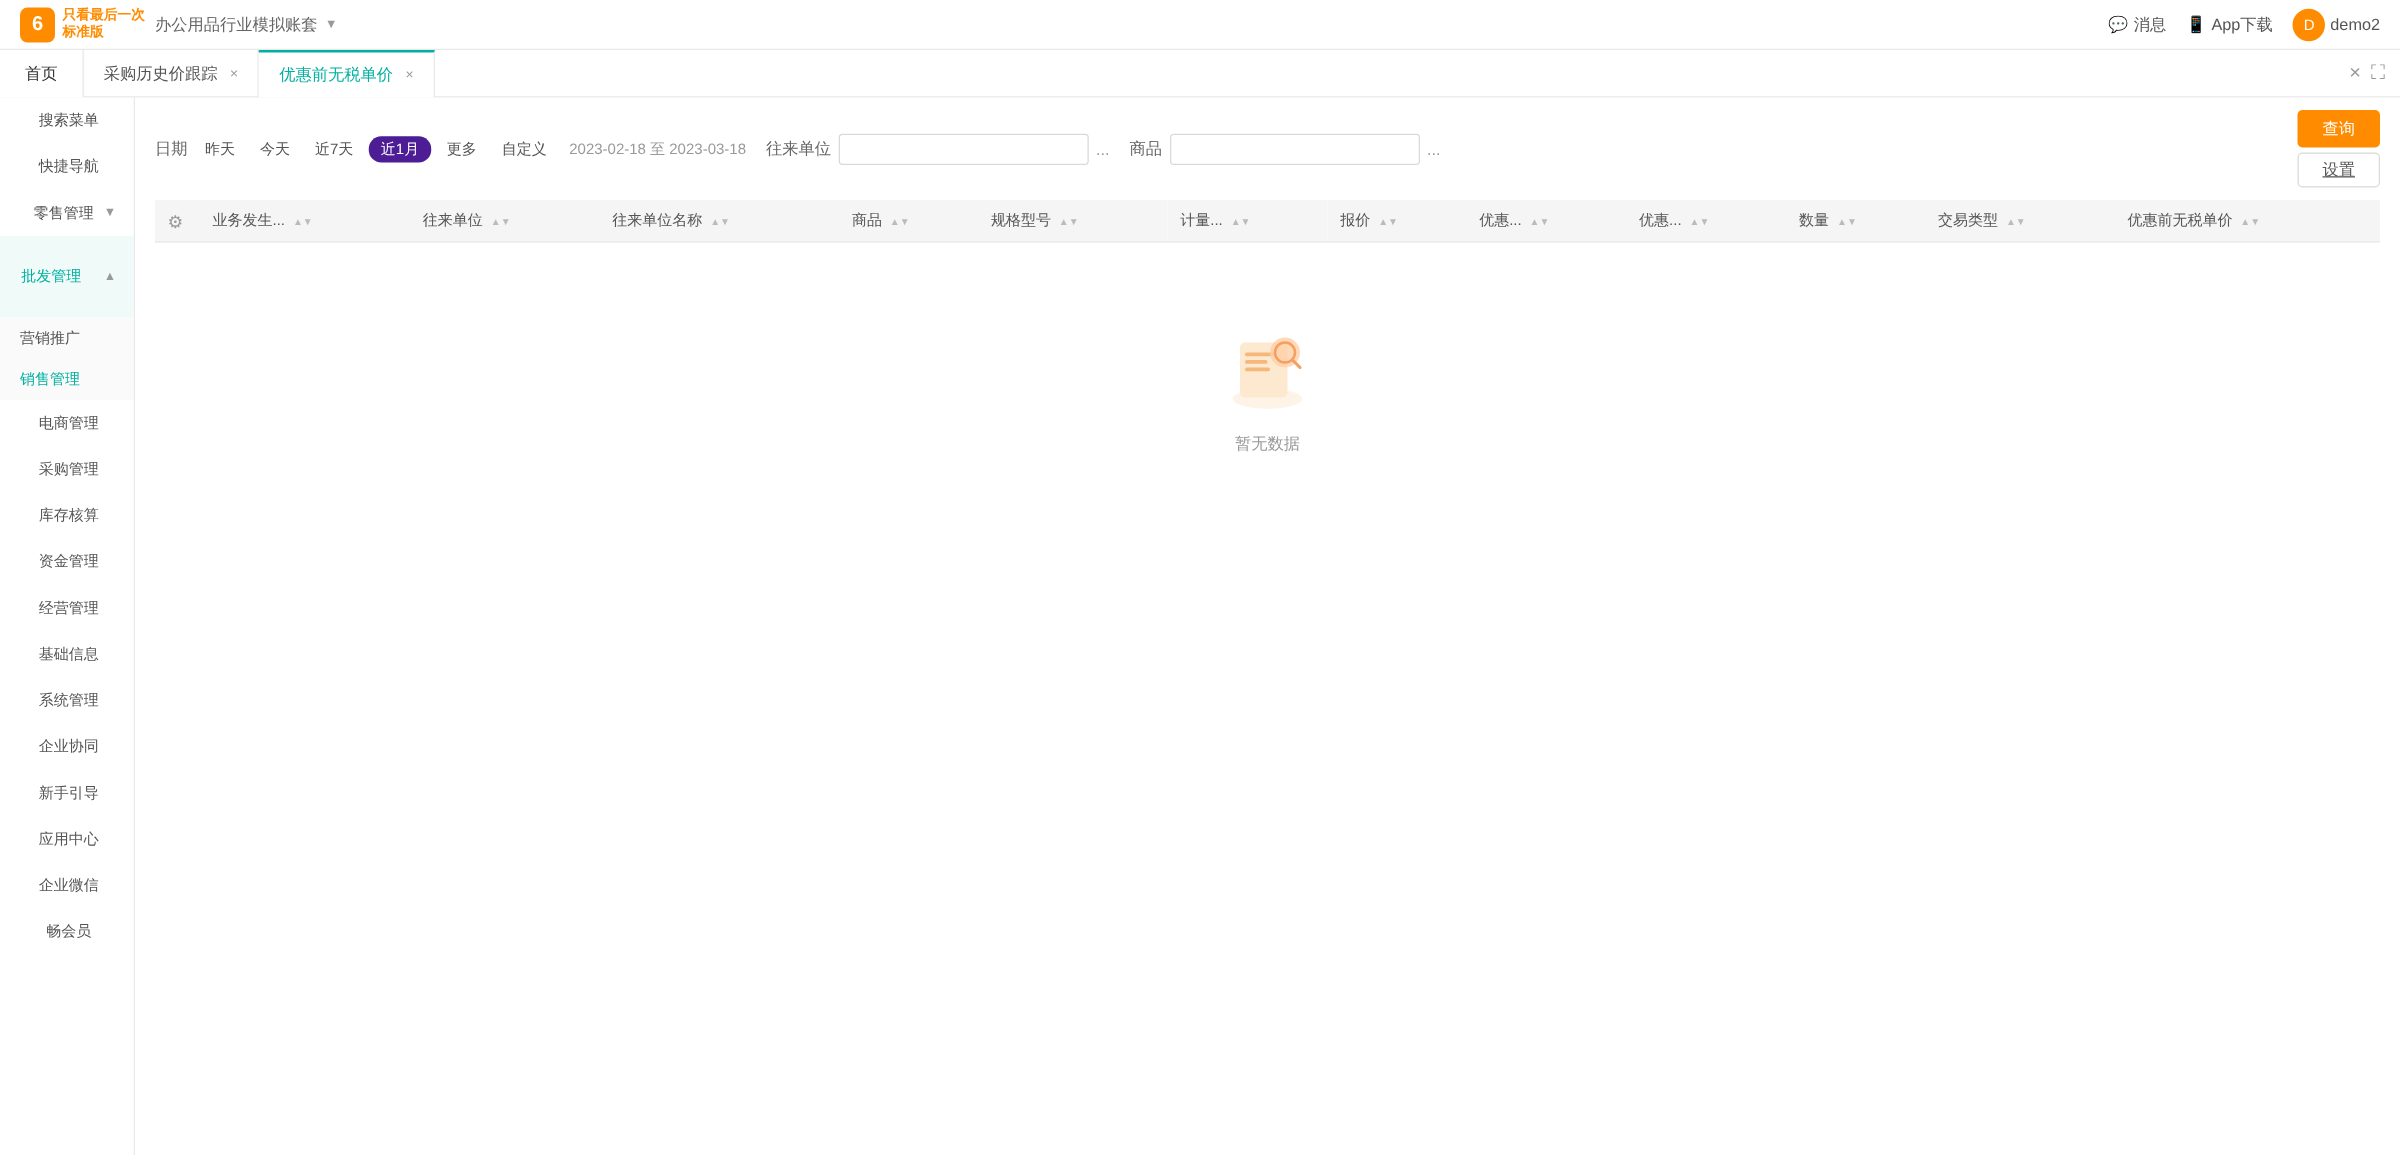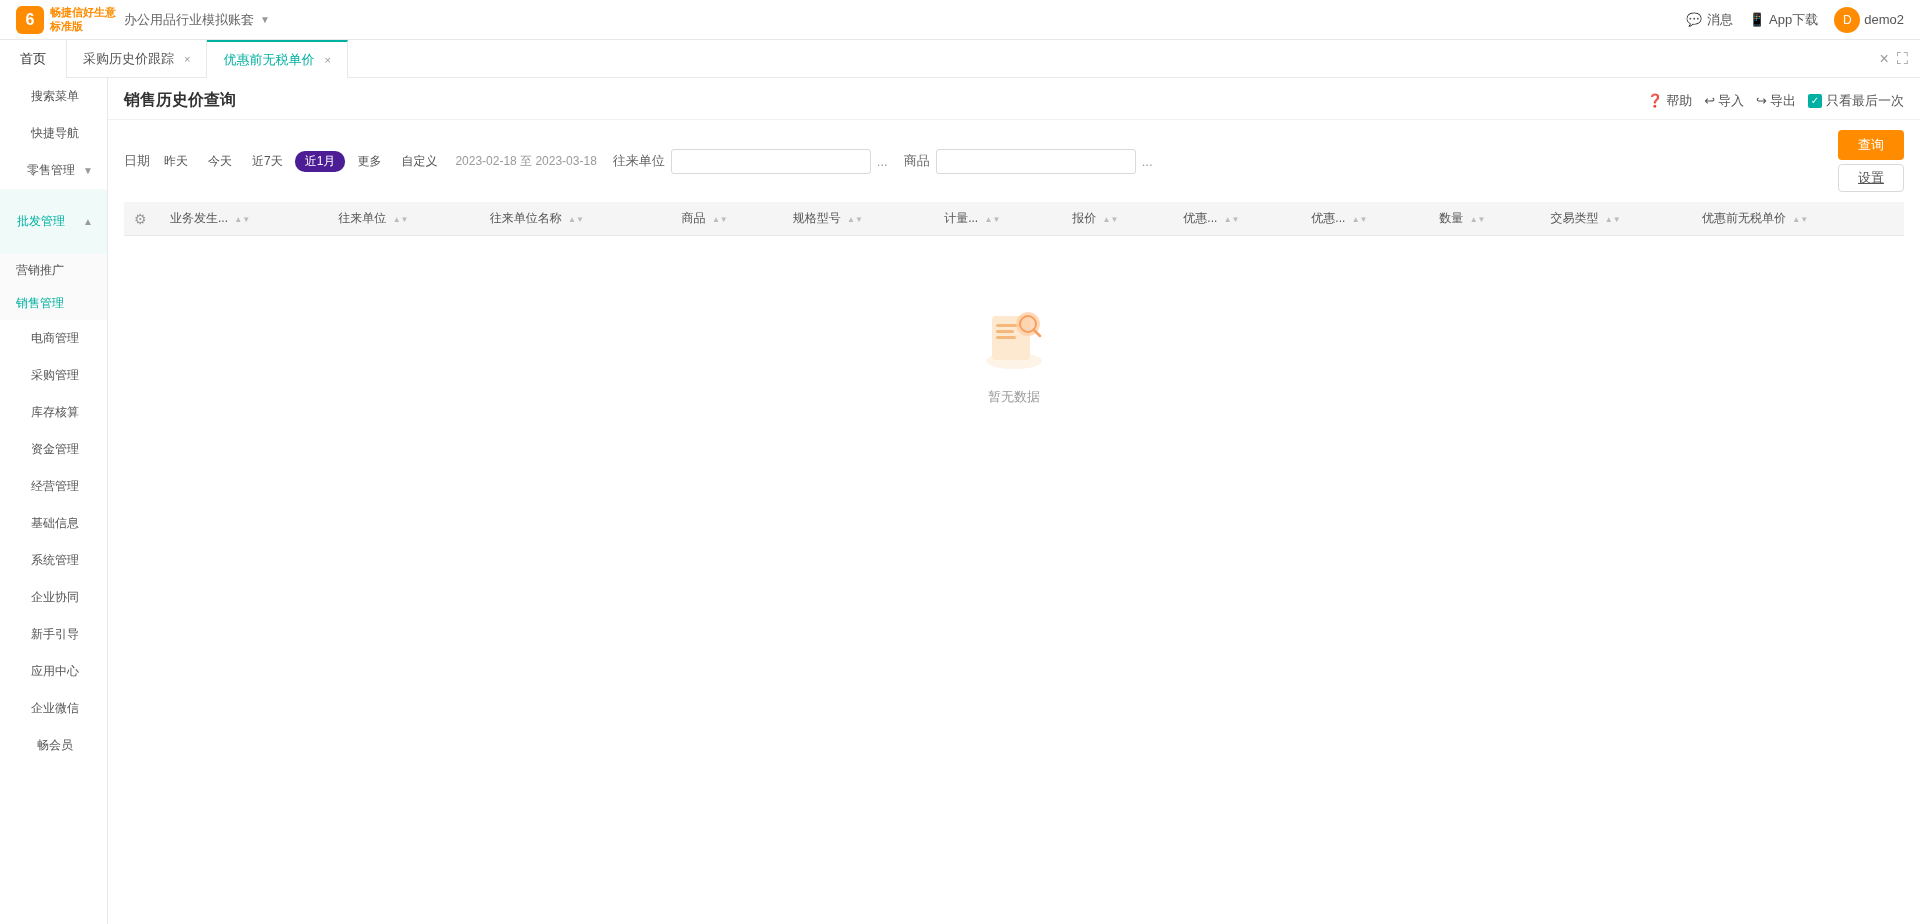--- a/index.html
+++ b/index.html
@@ -85,21 +85,21 @@
     .sidebar-sub-item.active { color: #00b0a0; }
   </style>
 </head>
 <body>
 
 <div class="topbar">
   <div class="topbar-left">
     <div class="logo-area">
       <div class="logo-icon">6</div>
       <div class="logo-text">
-        <div>畅捷信好生意</div>
+        <div>只看最后一次</div>
         <div>标准版</div>
       </div>
     </div>
     <div class="topbar-center">
       <span>办公用品行业模拟账套</span>
       <span class="dropdown-arrow">▼</span>
     </div>
   </div>
   <div class="topbar-right">
     <div class="topbar-right-item">
@@ -189,41 +189,20 @@
     <div class="sidebar-item">
       <span>企业微信</span>
     </div>
     <div class="sidebar-item">
       <span>畅会员</span>
     </div>
   </div>
 
   <div class="content">
 
-    <div class="page-header">
-      <div class="page-title">销售历史价查询</div>
-      <div class="page-actions">
-        <div class="page-action-item">
-          <span>❓</span>
-          <span>帮助</span>
-        </div>
-        <div class="page-action-item">
-          <span>↩</span>
-          <span>导入</span>
-        </div>
-        <div class="page-action-item">
-          <span>↪</span>
-          <span>导出</span>
-        </div>
-        <div class="checkbox-label">
-          <div class="checkbox-checked"></div>
-          <span>只看最后一次</span>
-        </div>
-      </div>
-    </div>
 
     <div class="filter-bar">
       <div class="filter-group">
         <span class="filter-label">日期</span>
         <div class="date-btns">
           <button class="date-btn">昨天</button>
           <button class="date-btn">今天</button>
           <button class="date-btn">近7天</button>
           <button class="date-btn active">近1月</button>
           <button class="date-btn">更多</button>

